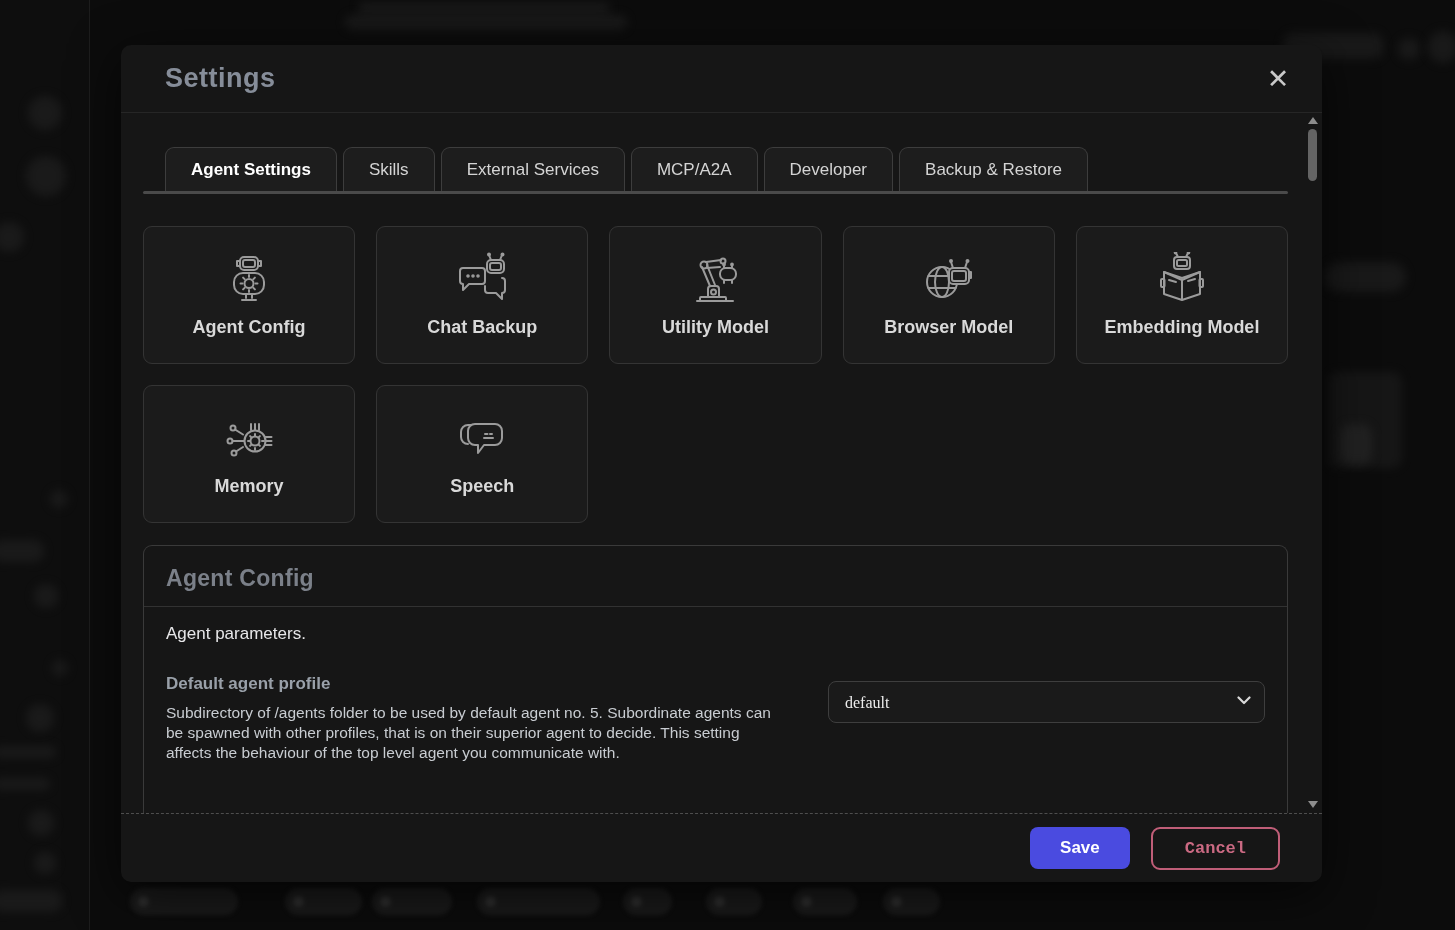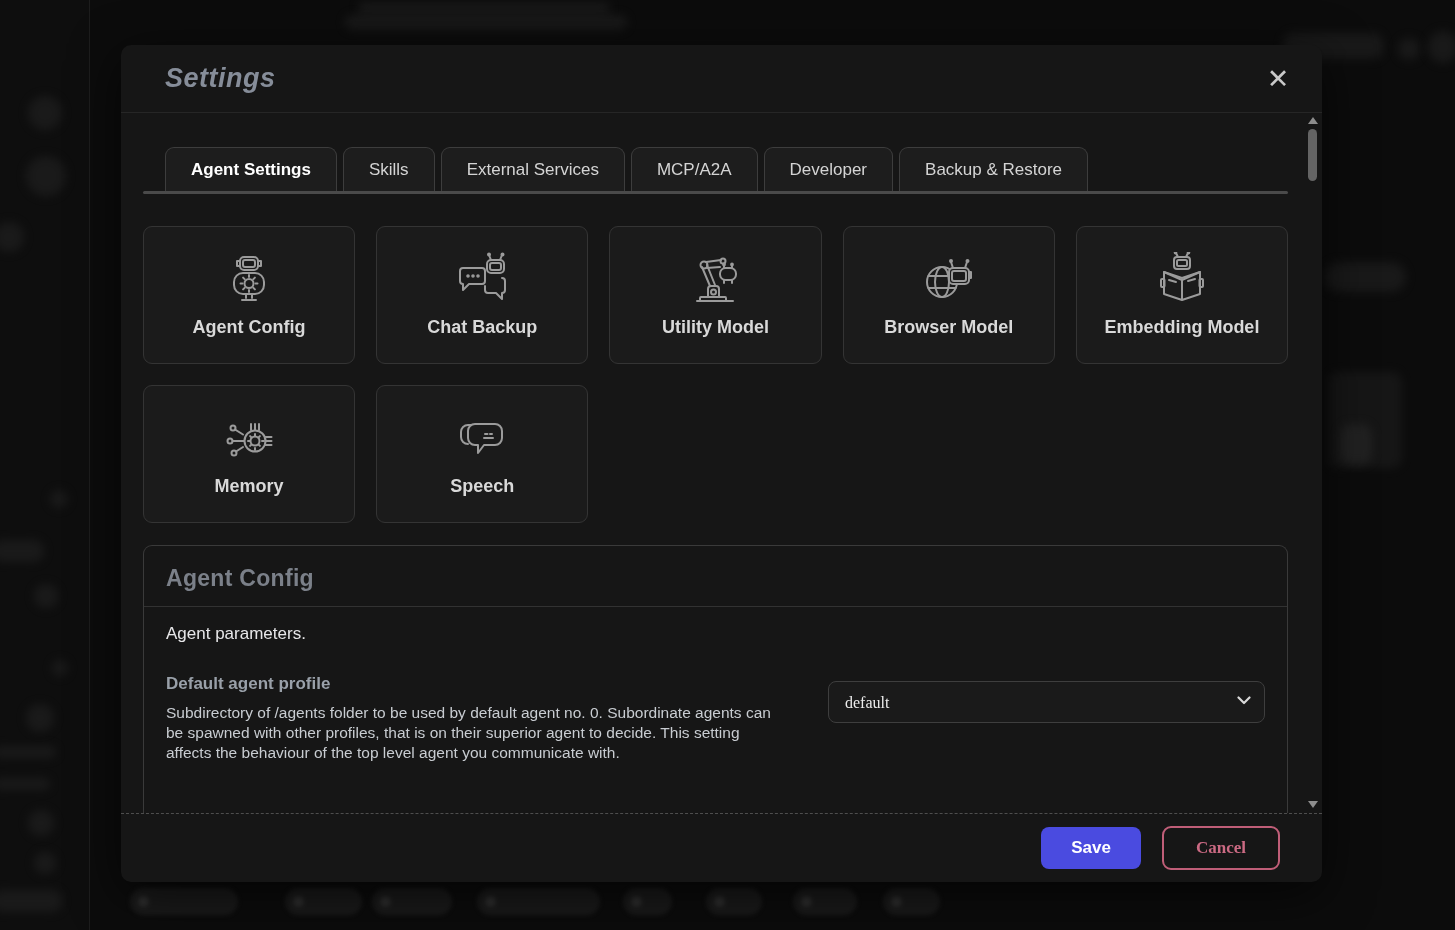--- a/index.html
+++ b/index.html
@@ -36,21 +36,21 @@
     position:absolute; left:121px; top:45px; width:1201px; height:837px;
     background:#161616; border-radius:10px;
     box-shadow:0 12px 50px rgba(0,0,0,.65);
   }
   .modal-header {
     position:absolute; top:0; left:0; right:0; height:68px;
     border-bottom:1px solid #262626;
     display:flex; align-items:center; padding-left:44px;
   }
   .modal-title {
-    font-size:27px; font-weight:bold; color:#868d99; letter-spacing:.5px;font-style:italic;
+    font-size:27px; font-weight:bold; color:#868d99; letter-spacing:.5px;
   }
   .close-btn {
     position:absolute; right:28px; top:18px; width:32px; height:32px;
     background:none; border:none; cursor:pointer;
     color:#c9c9c9; font-size:27px; line-height:30px; font-weight:400;
   }
 
   
   .modal-body {
     position:absolute; top:68px; left:0; right:0; bottom:69px;
@@ -121,21 +121,21 @@
   }
   .save-btn {
     background:#4a4be0; color:#ffffff; border:none; border-radius:8px;
     font-size:17px; font-weight:bold; padding:11px 30px; cursor:pointer;
     font-family:"Liberation Sans",sans-serif;
   }
   .cancel-btn {
     background:transparent; color:#cb6a83; border:2px solid #c05e78;
     border-radius:9px; font-size:17px; font-weight:bold;
     padding:10px 32px; cursor:pointer;
-    font-family:Liberation Serif, serif;
+    font-family:Liberation Mono, monospace;
   }
 
   
   .vscroll {
     position:absolute; right:2px; top:70px; bottom:72px; width:14px;
   }
   .scroll-arrow-up, .scroll-arrow-down {
     position:absolute; left:2px; width:0; height:0;
     border-left:5px solid transparent; border-right:5px solid transparent;
     cursor:pointer;
@@ -352,21 +352,21 @@
       <div class="section-inner">
         <div class="section-title">Agent Config</div>
       </div>
       <hr class="section-divider">
       <div class="section-inner">
         <div class="section-subtitle">Agent parameters.</div>
 
         <div class="field-row">
           <div class="field-left">
             <div class="field-label">Default agent profile</div>
-            <div class="field-desc">Subdirectory of /agents folder to be used by default agent no. 0. Subordinate agents can be spawned with other profiles, that is on their superior agent to decide. This setting affects the behaviour of the top level agent you communicate with.</div>
+            <div class="field-desc">Subdirectory of /agents folder to be used by default agent no. 5. Subordinate agents can be spawned with other profiles, that is on their superior agent to decide. This setting affects the behaviour of the top level agent you communicate with.</div>
           </div>
           <div class="field-right">
             <select class="profile-select">
               <option>default</option>
             </select>
             <span class="select-chevron">
               <svg width="14" height="9" viewBox="0 0 14 9" fill="none" stroke="#d9d9d9" stroke-width="2.2" stroke-linecap="round" stroke-linejoin="round">
                   <path d="M1.5 1.5L7 7l5.5-5.5"></path>
                 </svg>
             </span>

